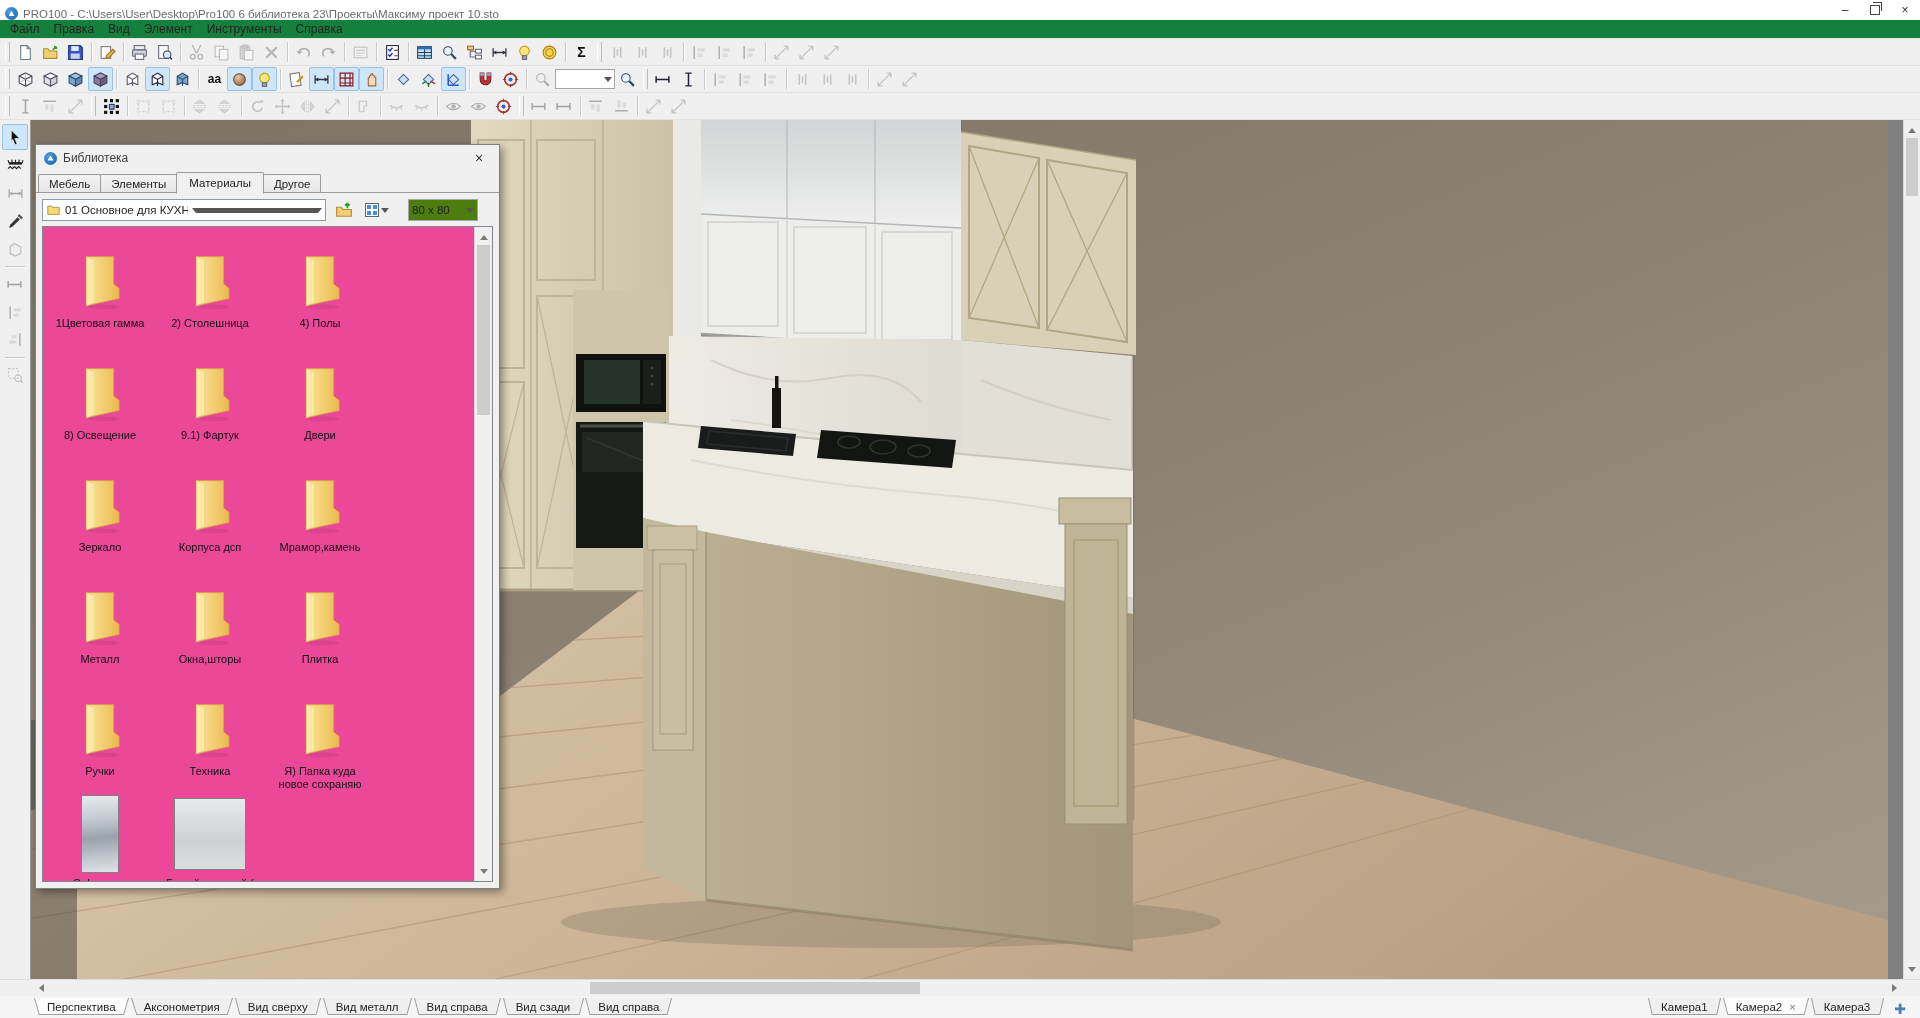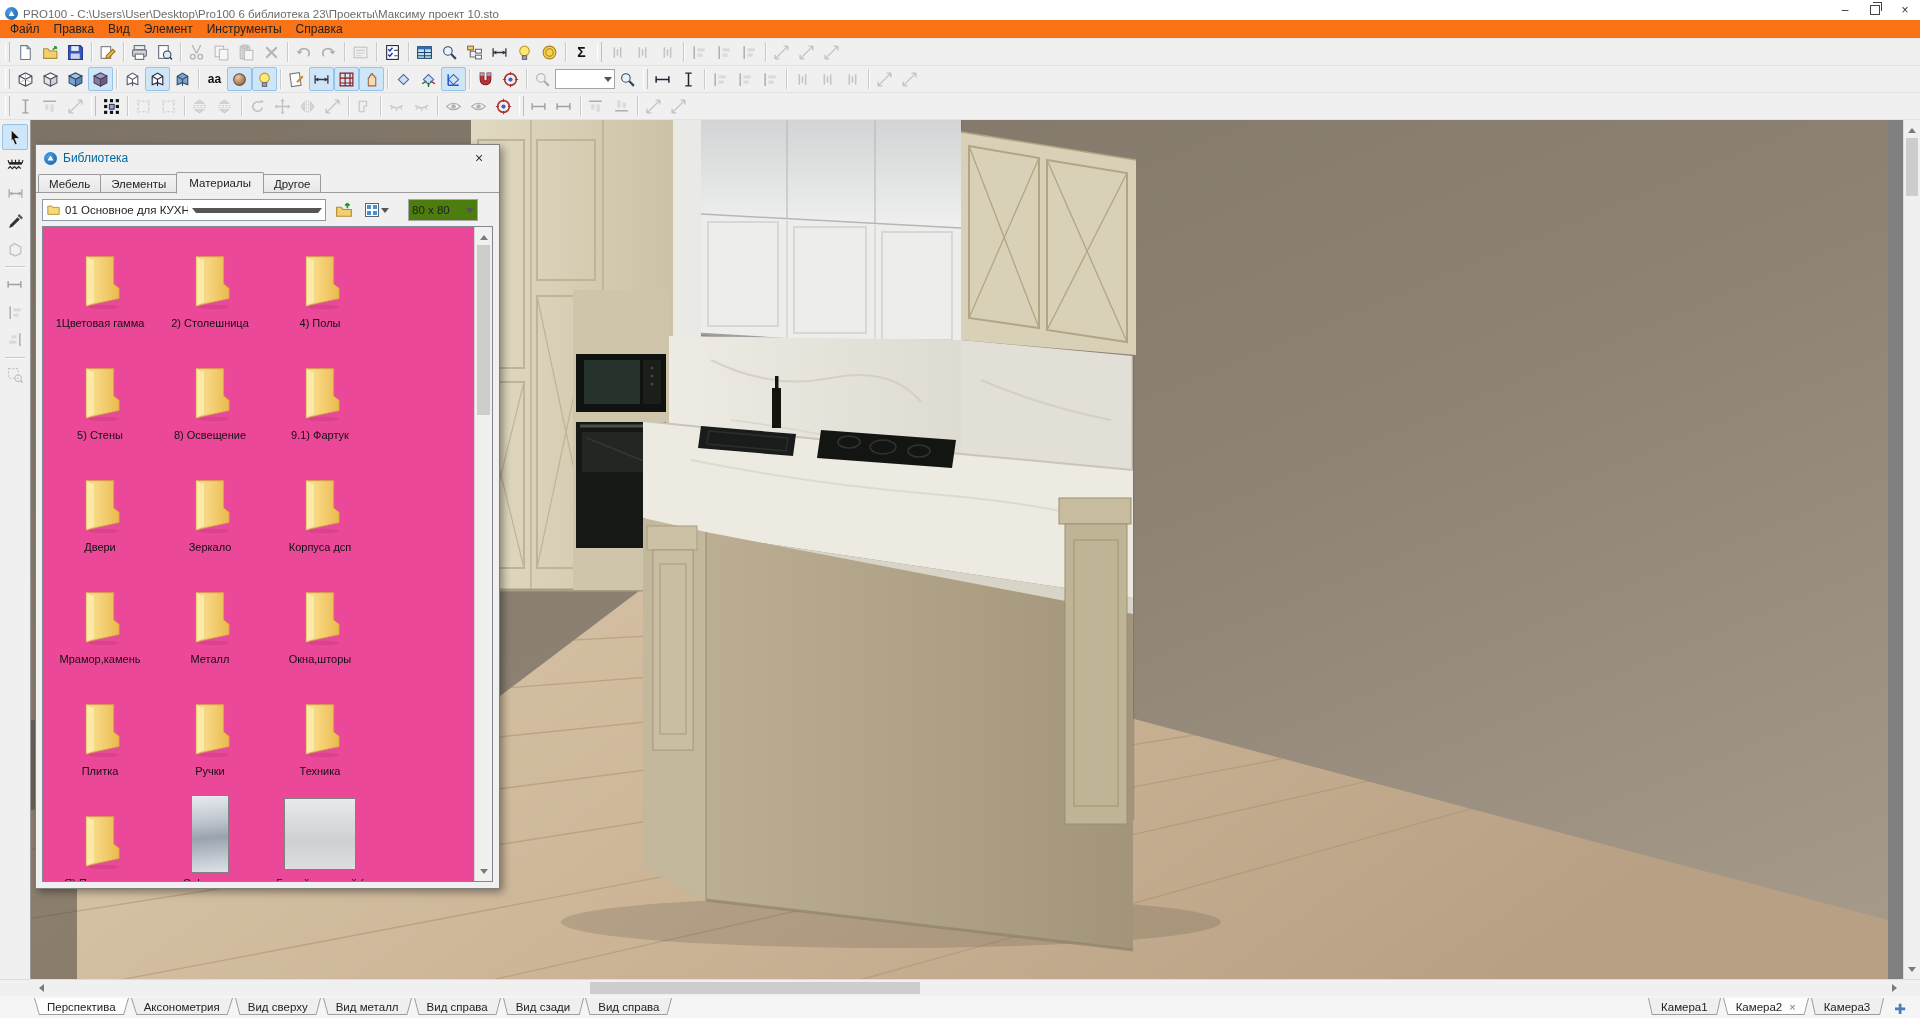--- a/index.html
+++ b/index.html
@@ -9,21 +9,21 @@
   
   #titlebar{height:20px;background:#ffffff;display:flex;align-items:flex-end;padding-left:5px;gap:5px;color:#555}
   #titlebar .ttl{font-size:11.5px;white-space:nowrap;overflow:hidden;color:#6b6b6b}
   .wbtns{margin-left:auto;display:flex;height:100%}
   .wbtn{width:30px;height:100%;display:flex;align-items:center;justify-content:center;color:#333;font-size:12px}
   .rsq{width:8px;height:8px;border:1px solid #444;position:relative;background:#fff}
   .rsq::before{content:"";position:absolute;left:2px;top:-4px;width:8px;height:8px;border:1px solid #444;border-bottom:none;border-left:none}
   #appico{width:13px;height:13px;border-radius:50%;background:radial-gradient(circle at 35% 35%,#4da0e8,#135a9e);position:relative;flex:0 0 13px}
   #appico::after{content:"";position:absolute;left:3.5px;top:4px;width:6px;height:5px;
      clip-path:polygon(50% 0,100% 100%,0 100%);background:#fff}
-  #menubar{height:18px;background:#f97316;display:flex;align-items:center;padding-left:3px;border-bottom:1px solid #e7e7e7}
+  #menubar{height:18px;background:#15803d;display:flex;align-items:center;padding-left:3px;border-bottom:1px solid #e7e7e7}
   .mitem{padding:1px 7px;font-size:12px;color:#222}
   
   .tb{height:26px;background:#f0f0f0;display:flex;align-items:center;padding:0 2px;border-bottom:1px solid #e2e2e2}
   .grip{width:3px;height:20px;margin:0 3px;border-left:1px solid #fff;border-right:1px solid #bdbdbd}
   .sep{width:1px;height:20px;background:#c9c9c9;box-shadow:1px 0 0 #fbfbfb;margin:0 3px}
   .tbtn{width:23px;height:22px;display:flex;align-items:center;justify-content:center;border:1px solid transparent;border-radius:2px;flex:0 0 auto}
   .tbtn svg{width:17px;height:17px}
   .tbtn.on{background:#cfe6f8;border-color:#96c3e8}
   .tbtn.dis{opacity:.38;filter:grayscale(.9)}
   .tglyph{font-weight:bold;font-size:14px;color:#111}
@@ -53,21 +53,21 @@
   .vtab{position:relative;margin:0 1px;padding:3px 13px 4px;font-size:11.5px;color:#222;z-index:1}
   .vtab::before{content:"";position:absolute;inset:0;background:#efefef;border:1px solid #9a9a9a;border-top:none;
      transform:perspective(14px) rotateX(-5deg);transform-origin:top;z-index:-1}
   .vtab.active::before{background:#fdfdfd}
   #cams{margin-left:auto;display:flex;align-items:flex-start;padding-right:6px}
   .cam-close{margin-left:7px;color:#777;font-size:11px}
   #addcam{color:#4a7ebb;font-size:14px;padding:3px 8px 0 10px}
   
   #dlg{position:absolute;left:35px;top:24px;width:465px;height:745px;background:#f0f0f0;border:1px solid #7f7f7f;box-shadow:3px 3px 8px rgba(0,0,0,.4);box-sizing:border-box;display:flex;flex-direction:column}
   #dlg-title{height:26px;display:flex;align-items:center;gap:6px;padding:0 3px 0 8px}
-  #dlg-title .t{font-size:12px;color:#0369a1}
+  #dlg-title .t{font-size:12px;color:#404040}
   #dlg-close{margin-left:auto;width:34px;height:22px;display:flex;align-items:center;justify-content:center;font-size:14px;color:#333}
   #dlg-tabs{display:flex;align-items:flex-end;height:22px;padding:0 2px;position:relative}
   #dlg-tabs::after{content:"";position:absolute;left:0;right:0;bottom:0;border-bottom:1px solid #9a9a9a}
   .dtab{padding:3px 10px 3px;border:1px solid #9a9a9a;border-bottom:none;background:linear-gradient(#f4f4f4,#e6e6e6);margin-right:-1px;font-size:11.5px;position:relative;border-radius:2px 2px 0 0}
   .dtab.active{background:#f0f0f0;padding:4px 12px;z-index:2;top:1px;border-bottom:1px solid #f0f0f0}
   #dlg-controls{display:flex;align-items:center;padding:5px 6px 4px;gap:4px}
   #pathcombo{width:276px;height:20px;background:#fff;border:1px solid #8c9bac;display:flex;align-items:center;gap:4px;padding:0 3px}
   #pathcombo span{flex:1;font-size:11.5px;white-space:nowrap;overflow:hidden}
   .cbtn{width:26px;height:22px;display:flex;align-items:center;justify-content:center;border:1px solid transparent;gap:1px}
   #sizecombo{margin-left:14px;width:62px;height:20px;background:#4d7c0f;border:1px solid #a5a5a5;display:flex;align-items:center;justify-content:space-between;padding:0 3px;font-size:11.5px}
@@ -1094,28 +1094,20 @@
               </svg>
             </span>
             <span class="lbl">4) Полы</span>
           </div>
         <div class="li">
             <span class="ibox">
               <svg width="58" height="64">
                 <use href="#sy-bigfolder"></use>
               </svg>
             </span>
-            <span class="lbl">5) Стены</span>
-          </div>
-        <div class="li">
-            <span class="ibox">
-              <svg width="58" height="64">
-                <use href="#sy-bigfolder"></use>
-              </svg>
-            </span>
             <span class="lbl">8) Освещение</span>
           </div>
         <div class="li">
             <span class="ibox">
               <svg width="58" height="64">
                 <use href="#sy-bigfolder"></use>
               </svg>
             </span>
             <span class="lbl">9.1) Фартук</span>
           </div>

